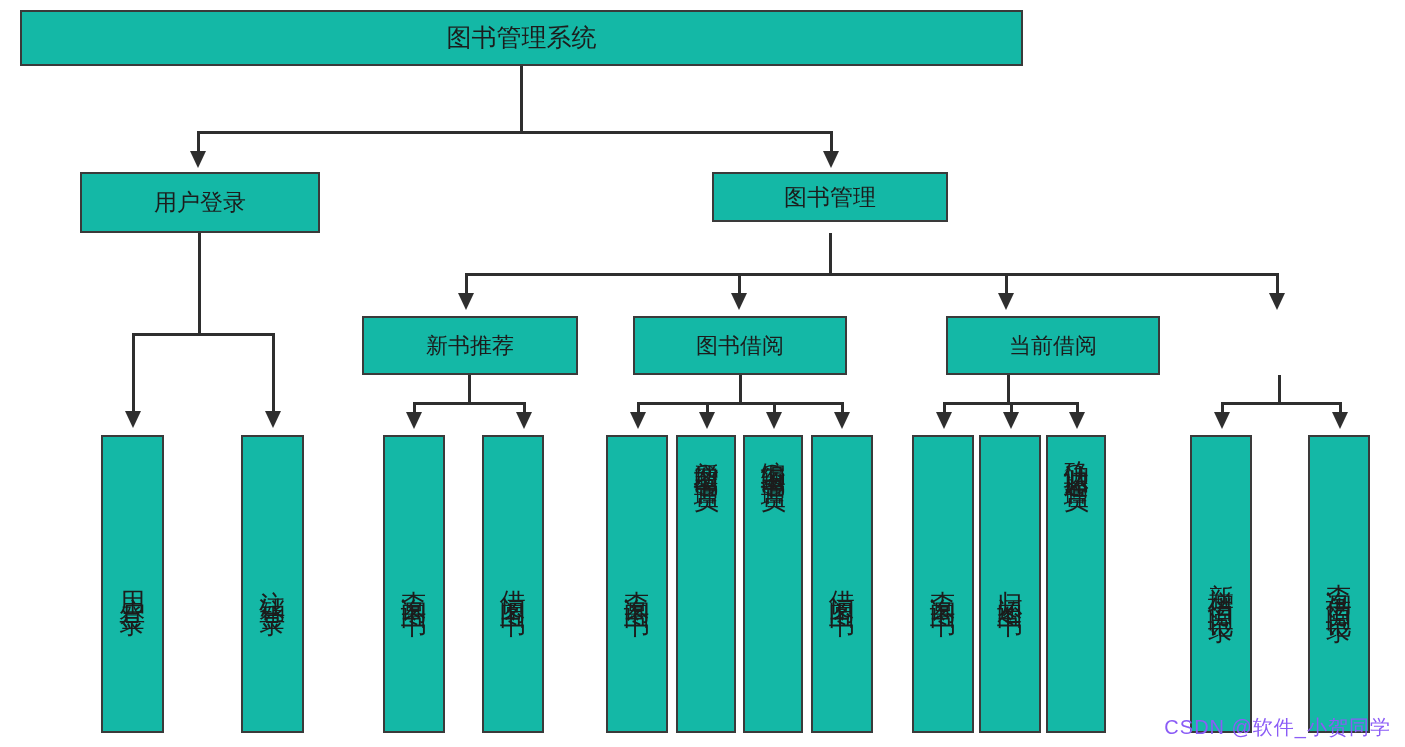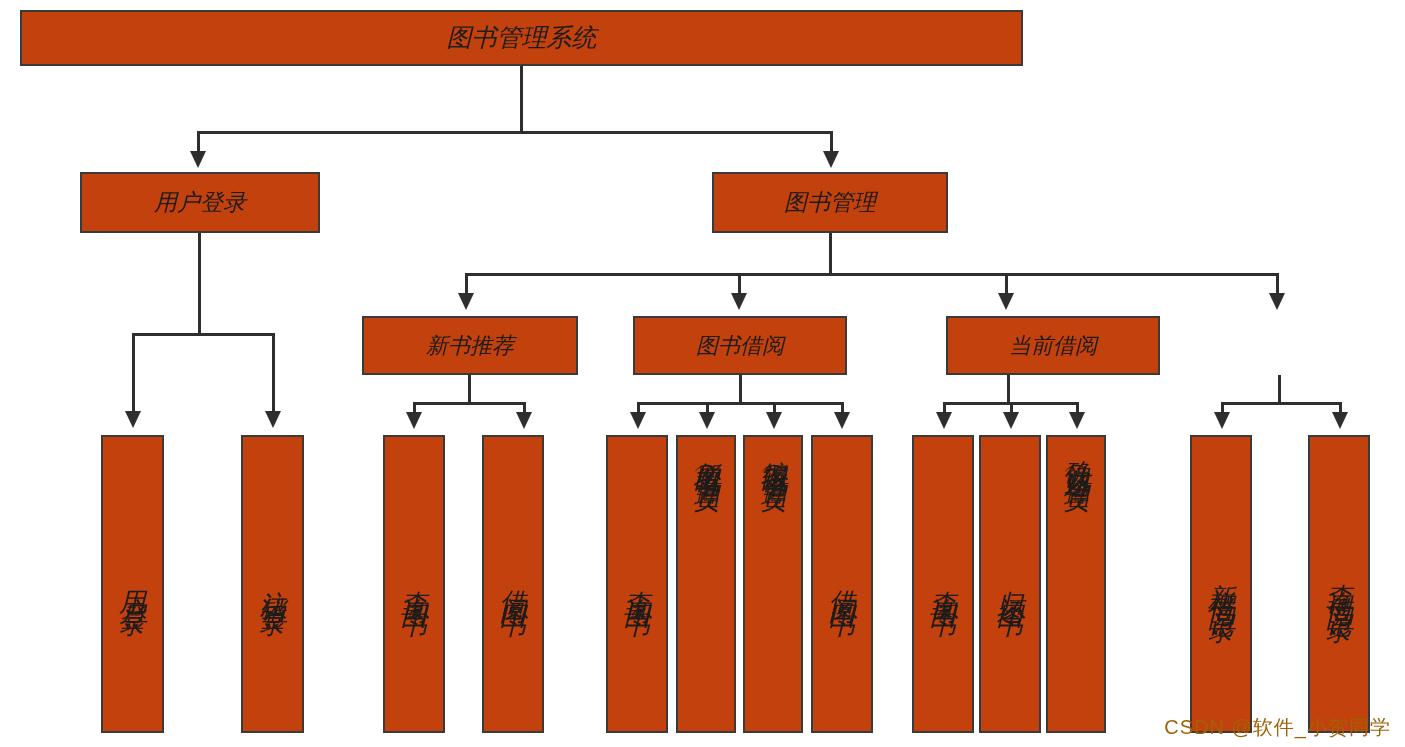--- a/index.html
+++ b/index.html
@@ -13,28 +13,27 @@
     width:1405px;
     height:747px;
     background:#ffffff;
     overflow:hidden;
   }
   
   .node{
     position:absolute;
     box-sizing:border-box;
     border:2.5px solid #3a3a3a;
-    background:#c2410c;
+    background:#14b8a6;
     display:flex;
     align-items:center;
     justify-content:center;
     text-align:center;
     color:#1c1c1c;
     line-height:1.25;
-    font-style:italic;
   }
   .node.root{font-size:25px;}
   .node.lvl2{font-size:23px;}
   .node.lvl3{font-size:22px;}
 
   
   .node.leaf{
     writing-mode:vertical-rl;
     text-orientation:upright;
     font-size:26px;
@@ -62,21 +61,21 @@
     border-right:8px solid transparent;
     border-top:17px solid #2e2e2e;
   }
 
   
   #watermark{
     position:absolute;
     right:14px;
     bottom:6px;
     font-size:20px;
-    color:#a16207;
+    color:#8b5cf6;
     letter-spacing:1px;
     white-space:nowrap;
     user-select:none;
   }
 </style>
 </head>
 <body>
 
 <div id="canvas">
 
@@ -88,21 +87,21 @@
   <div class="ln h" style="left:198px;top:131px;width:634px;"></div>
   <div class="ln v" style="left:197px;top:131px;height:22px;"></div>
   <div class="ln v" style="left:830px;top:131px;height:22px;"></div>
   <div class="arrow" style="left:190px;top:151px;"></div>
   <div class="arrow" style="left:823px;top:151px;"></div>
 
   <div class="node lvl2" style="left:80px;top:172px;width:240px;height:61px;">
     <span>用户登录</span>
   </div>
 
-  <div class="node lvl2" style="left:712px;top:172px;width:236px;height:61px;">
+  <div class="node lvl2" style="left:712px;top:172px;width:236px;height:50px;">
     <span>图书管理</span>
   </div>
 
   <div class="ln v" style="left:198px;top:233px;height:102px;"></div>
   <div class="ln h" style="left:133px;top:333px;width:142px;"></div>
   <div class="ln v" style="left:132px;top:333px;height:80px;"></div>
   <div class="ln v" style="left:272px;top:333px;height:80px;"></div>
   <div class="arrow" style="left:125px;top:411px;"></div>
   <div class="arrow" style="left:265px;top:411px;"></div>
 

